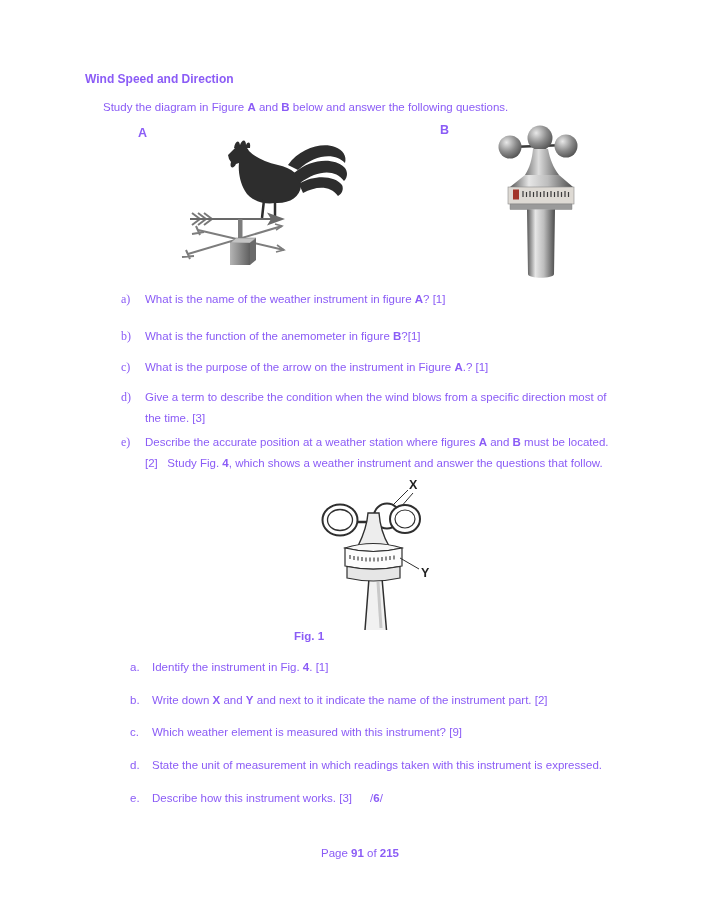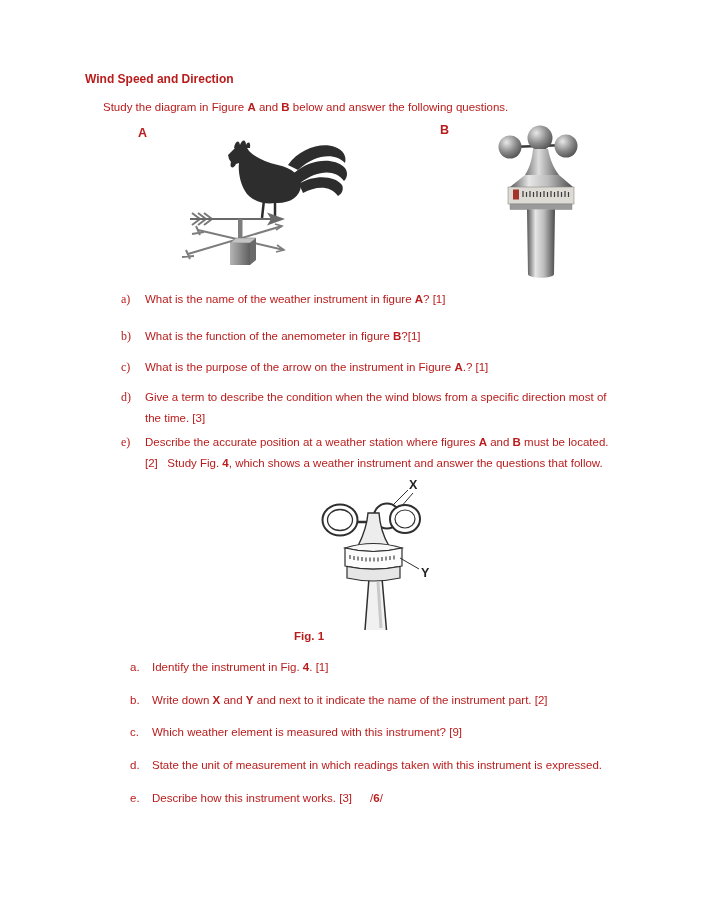--- a/index.html
+++ b/index.html
@@ -1,18 +1,18 @@
 <!DOCTYPE html>
 <html><head>
 <meta charset="utf-8">
 <style>
   html,body{margin:0;padding:0;background:#ffffff;}
   .sheet{
     position:relative;width:720px;height:902px;background:#ffffff;
-    font-family:"Liberation Sans",sans-serif;color:#b91c1c;overflow:hidden;
+    font-family:"Liberation Sans",sans-serif;color:#8b5cf6;overflow:hidden;
   }
   .title{position:absolute;left:85px;top:72px;margin:0;font-size:12px;font-weight:bold;}
   .intro{position:absolute;left:103px;top:101px;margin:0;font-size:11.5px;text-align:center;}
   .fig-label{position:absolute;font-size:12.5px;font-weight:bold;}
   .lbl-a{left:138px;top:126px;}
   .lbl-b{left:440px;top:123px;}
   .svg-a{position:absolute;left:178px;top:138px;}
   .svg-b{position:absolute;left:480px;top:123px;}
   .svg-fig1{position:absolute;left:288px;top:474px;}
   .fig1-caption{position:absolute;left:294px;top:630px;width:160px;text-align:left;
@@ -178,14 +178,15 @@
     <div class="q set2 s2d">
       <span class="ql">d.</span>
       <span class="qt">State the unit of measurement in which readings taken with this instrument is expressed.</span>
     </div>
     <div class="q set2 s2e">
       <span class="ql">e.</span>
       <span class="qt"><span>Describe how this instrument works. [3]</span><span class="marks">/<b>6</b>/</span></span>
     </div>
   </div>
 
+  <div class="footer">Page <b>91</b> of <b>215</b></div>
 
 </div>
 
 </body></html>

